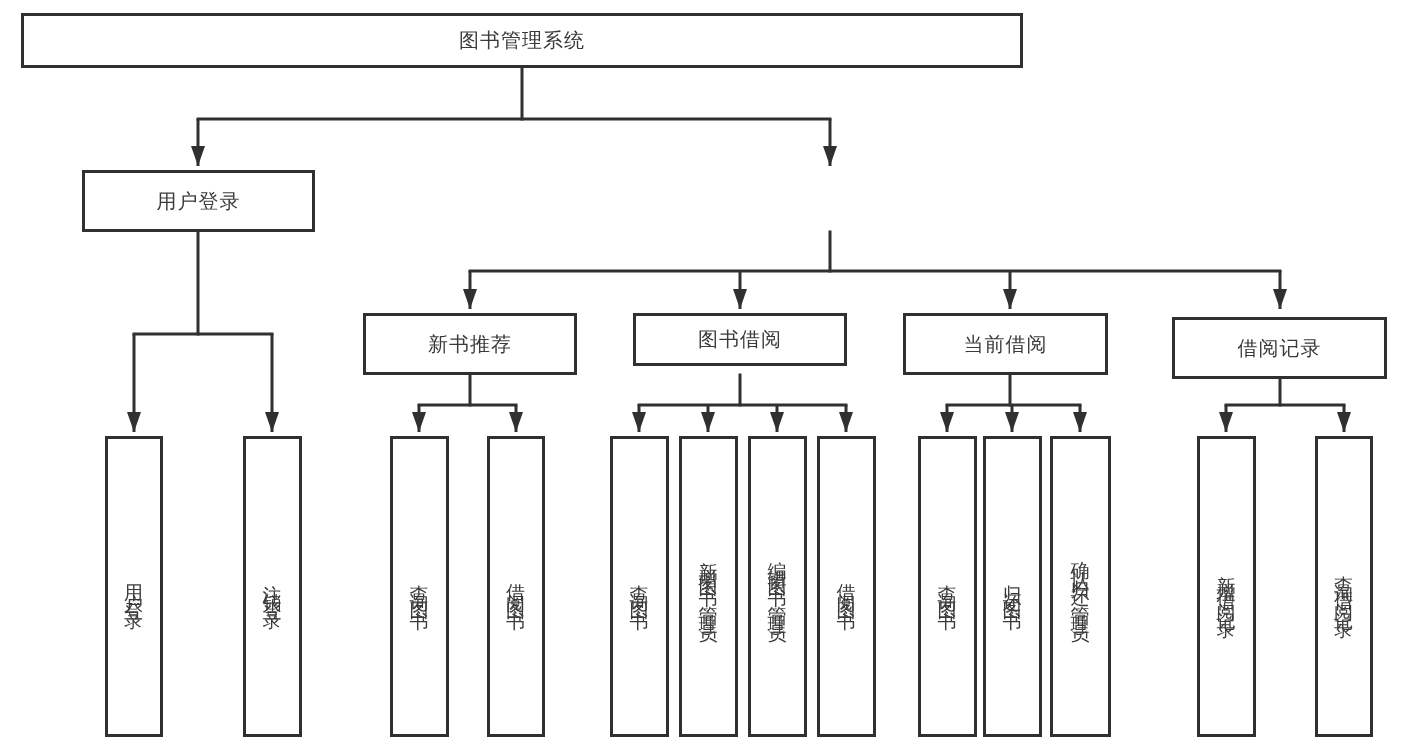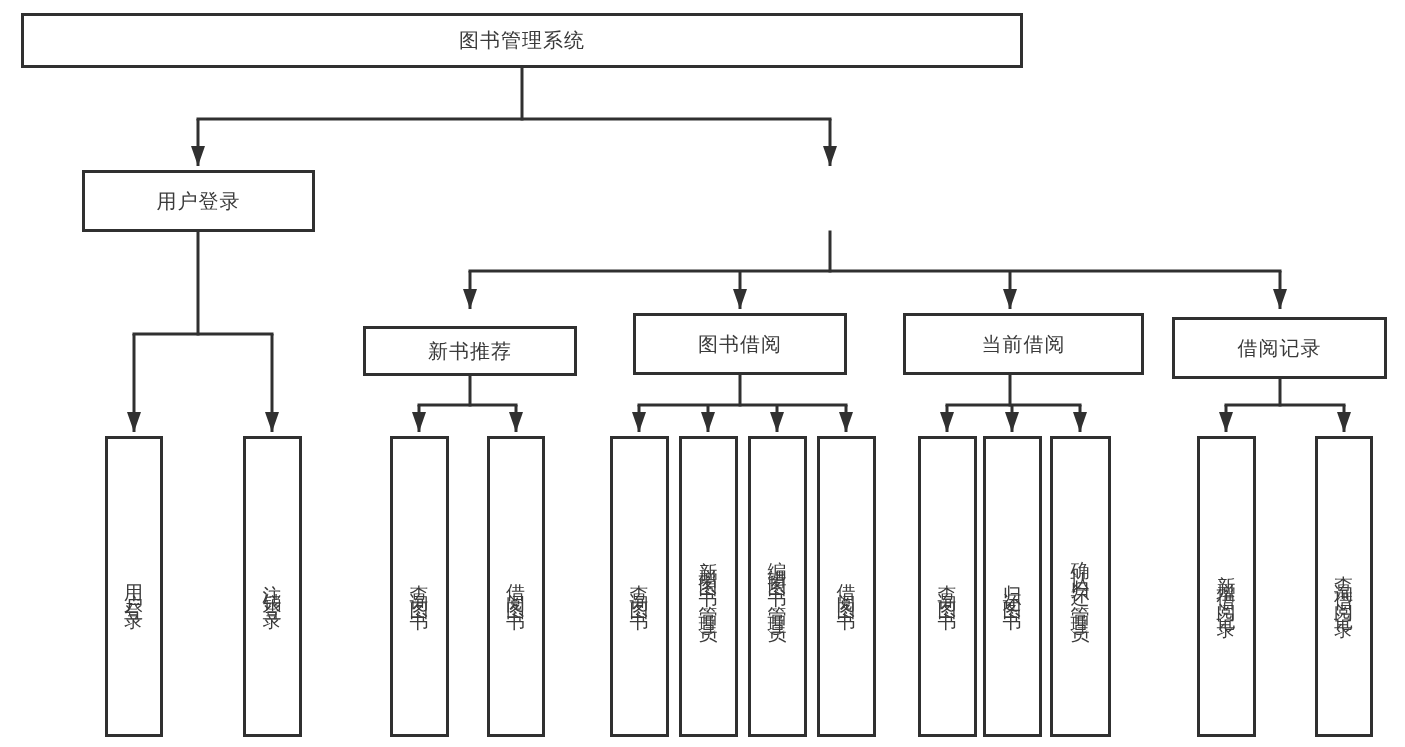--- a/index.html
+++ b/index.html
@@ -121,27 +121,27 @@
   </svg>
 
   <div class="node node-h" style="left:21px; top:13px; width:1002px; height:55px;">
     <span>图书管理系统</span>
   </div>
 
   <div class="node node-h" style="left:82px; top:170px; width:233px; height:62px;">
     <span>用户登录</span>
   </div>
 
-  <div class="node node-h" style="left:363px; top:326px; width:214px; height:50px;">
+  <div class="node node-h" style="left:363px; top:313px; width:214px; height:62px;">
     <span>新书推荐</span>
   </div>
-  <div class="node node-h" style="left:633px; top:313px; width:214px; height:62px;">
+  <div class="node node-h" style="left:633px; top:313px; width:214px; height:53px;">
     <span>图书借阅</span>
   </div>
-  <div class="node node-h" style="left:903px; top:313px; width:241px; height:62px;">
+  <div class="node node-h" style="left:903px; top:313px; width:205px; height:62px;">
     <span>当前借阅</span>
   </div>
   <div class="node node-h" style="left:1172px; top:317px; width:215px; height:62px;">
     <span>借阅记录</span>
   </div>
 
   <div class="node node-v" style="left:105px; top:436px; width:58px; height:301px;">
     <span class="vtext">用户登录</span>
   </div>
   <div class="node node-v" style="left:243px; top:436px; width:59px; height:301px;">

